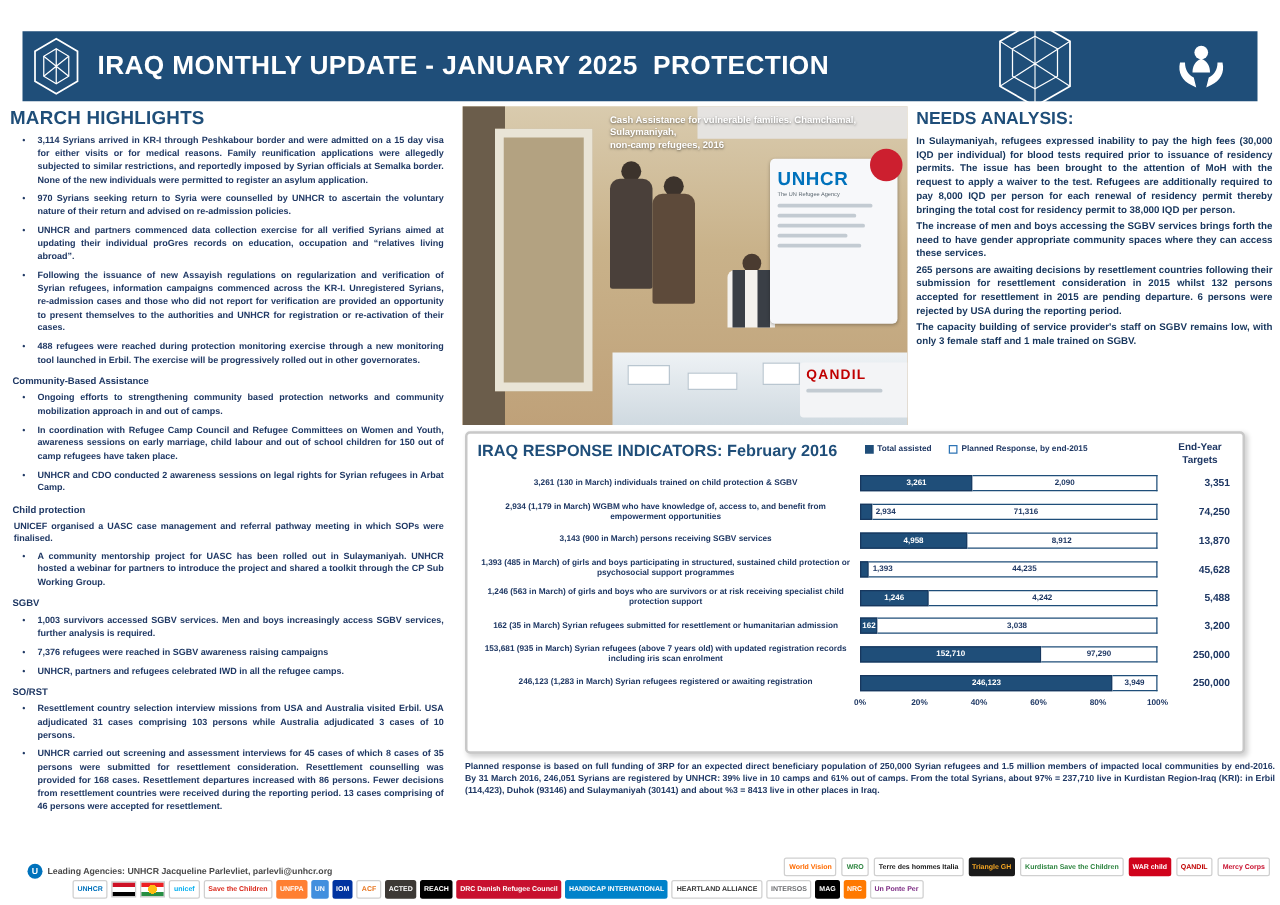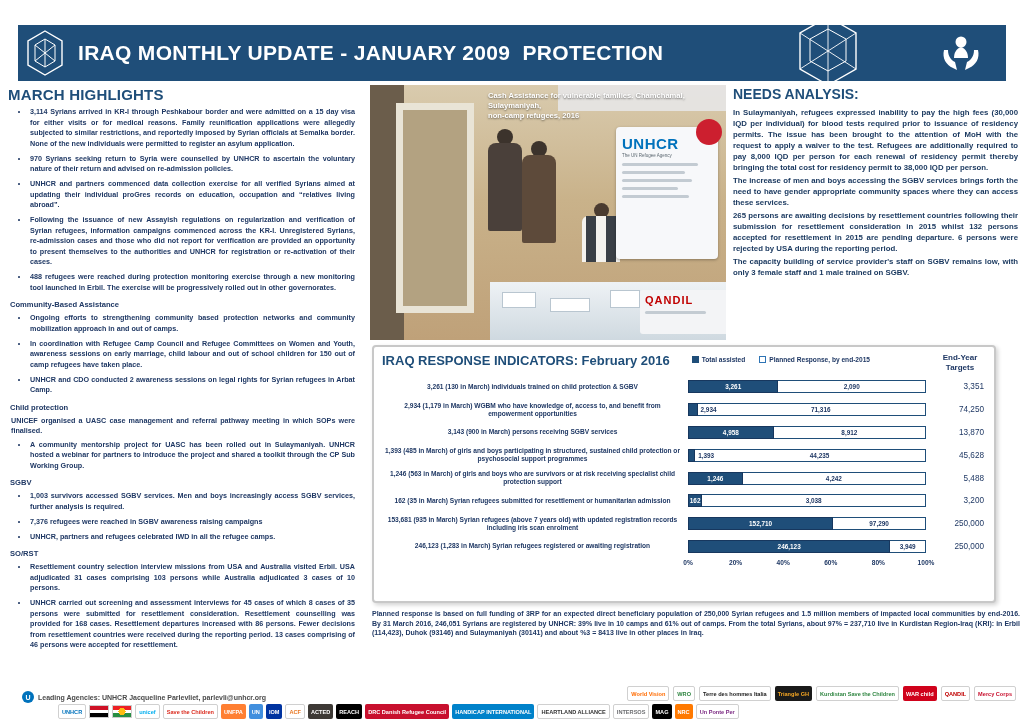--- a/index.html
+++ b/index.html
@@ -68,21 +68,21 @@
   .sw-outline { background:#fff; border:1.5px solid #2e74b5; }
   .target-header { margin-left:auto; width:56px; text-align:center; font-size:8px; font-weight:bold; color:#1f3864; line-height:9.5px; }
   .rows { margin-top:4px; }
   .crow { display:flex; align-items:center; min-height:21.8px; margin-bottom:1px; }
   .crow-label { flex:none; width:306px; font-size:6.6px; font-weight:bold; color:#1f3864; line-height:8px; text-align:center; padding-right:5px; }
   .crow-bar { flex:none; width:238px; height:13px; display:flex; }
   .seg-dark { background:#1f4e79; border:1px solid #17375e; color:#ffffff; font-size:6.4px; font-weight:bold; display:flex; align-items:center; justify-content:center; overflow:visible; white-space:nowrap; }
   .seg-light { background:#ffffff; border:1px solid #1f4e79; border-left:none; color:#1f3864; font-size:6.4px; font-weight:bold; display:flex; align-items:center; position:relative; flex:1; }
   .seg-light .planned { flex:1; text-align:center; }
   .seg-light .assisted-out { color:#1f3864; margin-left:3px; white-space:nowrap; }
-  .crow-target { flex:1; text-align:right; padding-right:4px; font-size:8.2px; font-weight:normal; color:#1f3864; }
+  .crow-target { flex:1; text-align:right; padding-right:4px; font-size:8.2px; font-weight:bold; color:#1f3864; }
   .axis { position:relative; margin-left:306px; width:238px; height:11px; }
   .axis span { position:absolute; transform:translateX(-50%); font-size:6.6px; font-weight:bold; color:#1f3864; top:1px; }
 
   
   .footnote { position:absolute; left:372px; top:609px; width:648px; font-size:7px; font-weight:bold; color:#1f3864; line-height:9.6px; text-align:justify; }
 
   
   .lead-line { position:absolute; left:22px; top:691px; display:flex; align-items:center; gap:4px; font-size:7px; color:#4a4a4a; font-weight:bold; }
   .unhcr-mini { width:12px; height:12px; border-radius:50%; background:#0072bc; color:#fff; font-size:7px; font-weight:bold; display:flex; align-items:center; justify-content:center; }
   .partners-top { position:absolute; right:8px; top:686px; display:flex; gap:4px; align-items:center; }
@@ -97,21 +97,21 @@
 <body>
 
 <div class="page">
 
   <div class="header">
     <svg class="ornament" width="42" height="48" viewBox="0 0 42 48">
       <polygon points="21,2 38,12 38,36 21,46 4,36 4,12" fill="none" stroke="#ffffff" stroke-width="1.4"></polygon>
       <polygon points="21,10 31,16 31,32 21,38 11,32 11,16" fill="none" stroke="#ffffff" stroke-width="1"></polygon>
       <path d="M21 10 L21 38 M11 16 L31 32 M31 16 L11 32" stroke="#ffffff" stroke-width="1" fill="none"></path>
     </svg>
-    <div class="header-title">IRAQ MONTHLY UPDATE - JANUARY 2009  PROTECTION</div>
+    <div class="header-title">IRAQ MONTHLY UPDATE - JANUARY 2025  PROTECTION</div>
     <svg class="ornament-mid" viewBox="0 0 76 86">
       <polygon points="38,6 66,22 66,58 38,74 10,58 10,22" fill="none" stroke="#ffffff" stroke-width="1.4"></polygon>
       <polygon points="38,18 56,28 56,50 38,60 20,50 20,28" fill="none" stroke="#ffffff" stroke-width="1"></polygon>
       <path d="M38 6 L38 74 M10 22 L66 58 M66 22 L10 58" stroke="#ffffff" stroke-width="0.9" fill="none"></path>
       <circle cx="38" cy="80" r="4" fill="none" stroke="#ffffff" stroke-width="1"></circle>
     </svg>
     <svg class="hands-icon" viewBox="0 0 46 42">
       <circle cx="23" cy="10" r="5.5" fill="#ffffff"></circle>
       <path d="M23 15 C18 17 16 21 16 26 L30 26 C30 21 28 17 23 15 Z" fill="#ffffff"></path>
       <path d="M6 18 C4 26 8 33 15 36 L19 38 L17 30 C13 28 10 24 10 18 Z" fill="#ffffff"></path>

